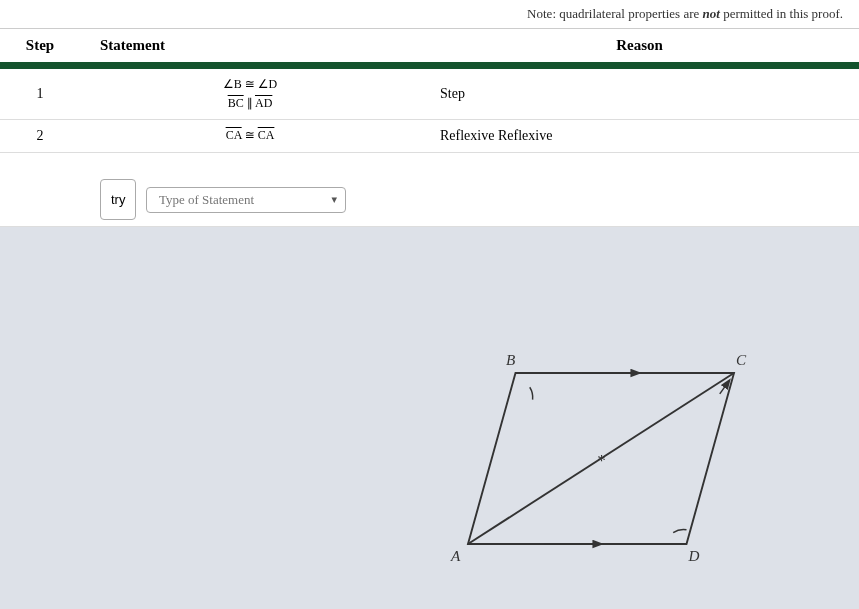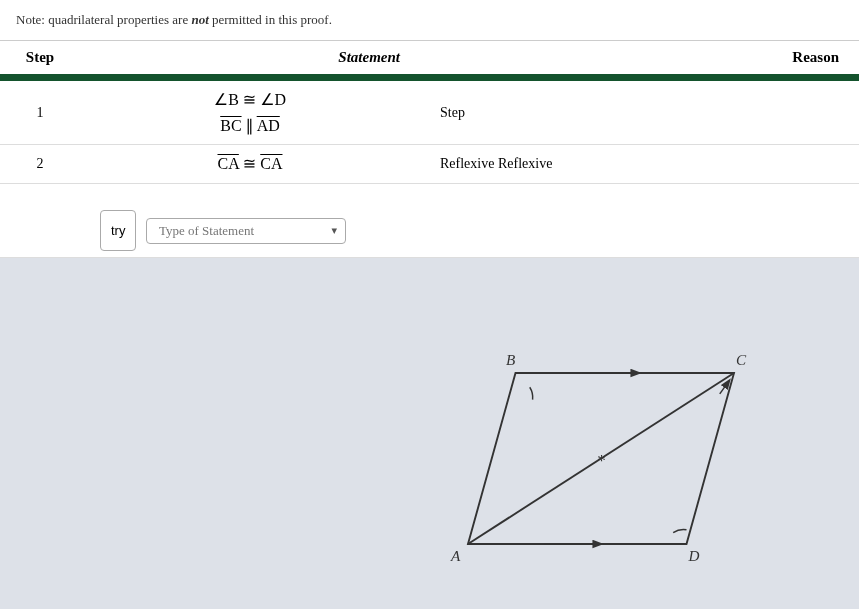--- a/index.html
+++ b/index.html
@@ -12,24 +12,25 @@
       position: relative;
     }
     .main-container {
       background: #dde1e8;
       width: 100%;
       height: 100%;
       position: relative;
     }
     .note-bar {
       background: white;
-      padding: 12px 16px;
+      padding: 6px 16px;
       font-size: 13px;
       color: #333;
       border-bottom: 1px solid #ccc;
+      text-align: right;
     }
     .note-bar em {
       font-style: italic;
       font-weight: bold;
     }
     .proof-table-area {
       background: white;
       margin: 0;
       padding: 0;
     }
@@ -43,42 +44,41 @@
       padding: 8px 20px;
       text-align: left;
       border-bottom: 7px solid #14532d;
     }
     .proof-table thead tr th.step-col {
       width: 80px;
       text-align: center;
     }
     .proof-table thead tr th.statement-col {
       width: 340px;
-      text-align: right;
-      font-style: italic;
+      text-align: left;
     }
     .proof-table thead tr th.reason-col {
-      text-align: right;
+      text-align: center;
     }
     .proof-table tbody tr td {
       padding: 6px 20px;
       font-size: 14px;
       vertical-align: middle;
       border-bottom: 1px solid #ddd;
     }
     .proof-table tbody tr td.step-cell {
       text-align: center;
       font-size: 14px;
     }
     .proof-table tbody tr td.statement-cell {
       text-align: center;
     }
     .math-line {
       display: block;
-      font-size: 16px;
+      font-size: 12px;
       line-height: 1.6;
     }
     .overline {
       text-decoration: overline;
     }
     .try-row td {
       padding: 10px 20px;
       border-bottom: none;
     }
     .try-btn {

